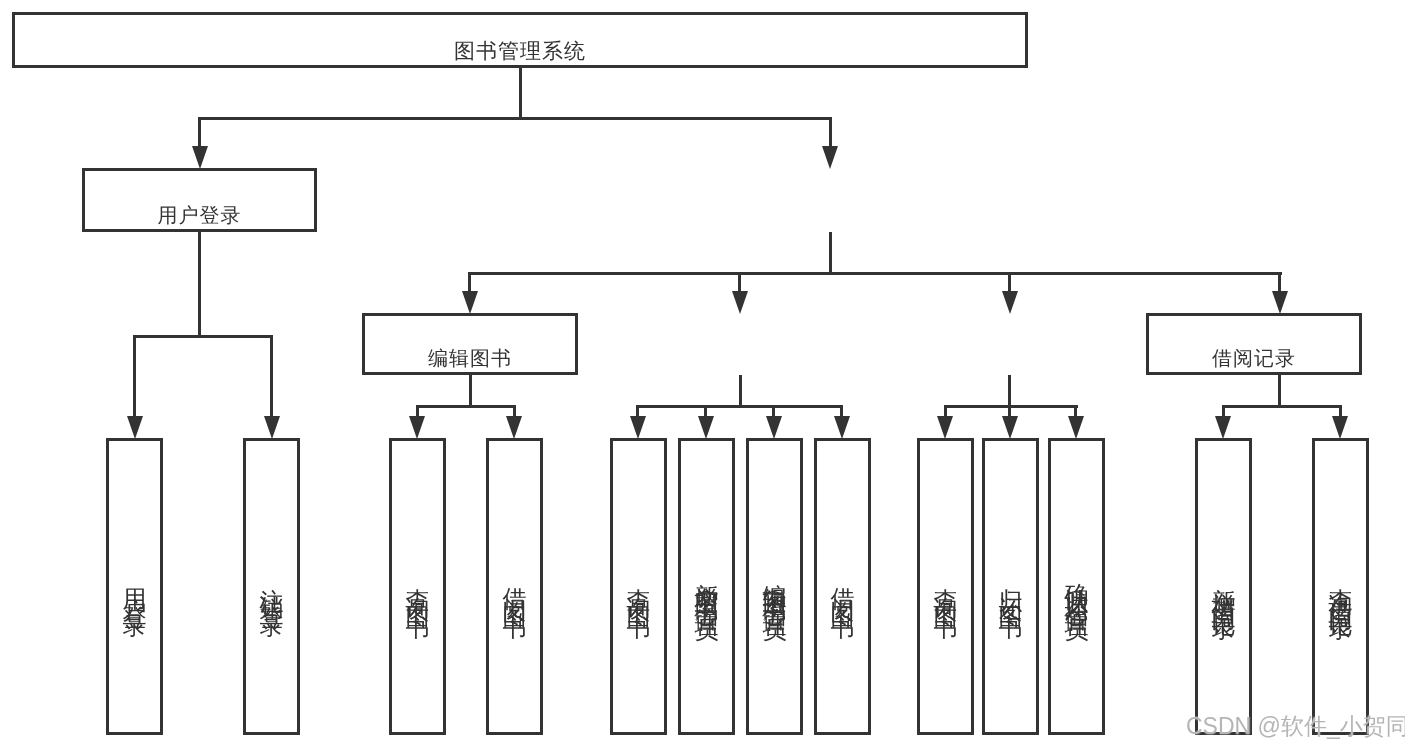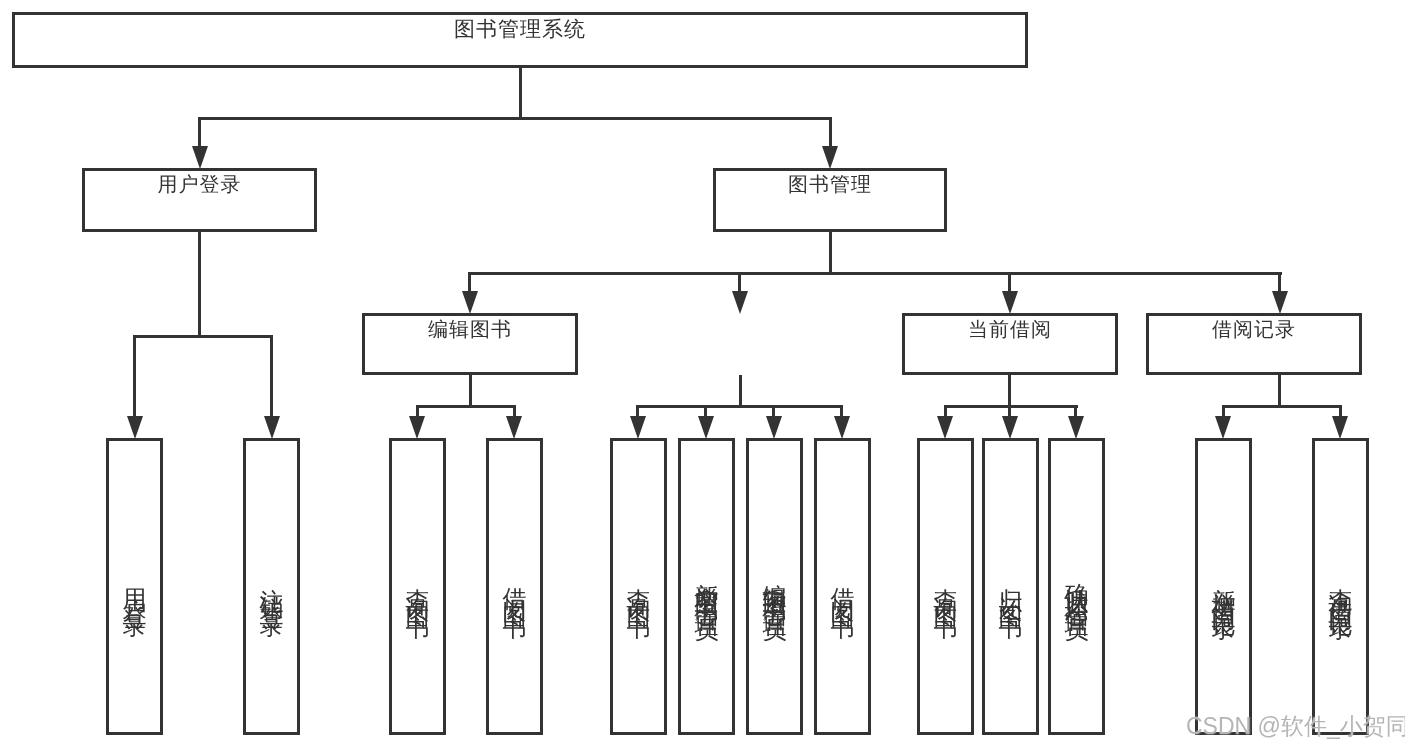--- a/index.html
+++ b/index.html
@@ -11,21 +11,21 @@
     overflow: hidden;
   }
   .stage { position: absolute; left: 0; top: 0; width: 1405px; height: 747px; }
 
   
   .hbox {
     position: absolute;
     box-sizing: border-box;
     border: 3px solid #333333;
     background: #ffffff;
-    display: flex; align-items: flex-start; justify-content: center;
+    display: flex; align-items: flex-end; justify-content: center;
     color: #333333;
     font-size: 21px;
     letter-spacing: 1px;
     z-index: 2;
   }
   .root-box { left: 12px; top: 12px; width: 1016px; height: 56px; }
   .l2 { top: 168px; height: 64px; font-size: 20px; }
   .l3 { top: 313px; height: 62px; width: 216px; font-size: 20px; }
 
   
@@ -85,23 +85,20 @@
 
   <div class="vline" style="left:519px; top:68px; height:49px;"></div>
   <div class="hline" style="left:198px; top:117px; width:634px;"></div>
   <div class="vline" style="left:198px; top:117px; height:30px;"></div>
   <div class="vline" style="left:829px; top:117px; height:30px;"></div>
   <div class="arrow" style="left:192px; top:146px;"></div>
   <div class="arrow" style="left:822px; top:146px;"></div>
 
   <div class="hbox l2" style="left:82px; width:235px;">
     <span>用户登录</span>
-  </div>
-  <div class="hbox l2" style="left:713px; width:234px;">
-    <span>图书管理</span>
   </div>
 
   <div class="vline" style="left:198px; top:232px; height:103px;"></div>
   <div class="hline" style="left:133px; top:335px; width:140px;"></div>
   <div class="vline" style="left:133px; top:335px; height:81px;"></div>
   <div class="vline" style="left:270px; top:335px; height:81px;"></div>
   <div class="arrow" style="left:127px; top:416px;"></div>
   <div class="arrow" style="left:264px; top:416px;"></div>
 
   <div class="vbox" style="left:106px;">
@@ -117,23 +114,20 @@
   <div class="vline" style="left:738px; top:272px; height:20px;"></div>
   <div class="vline" style="left:1008px; top:272px; height:20px;"></div>
   <div class="vline" style="left:1278px; top:272px; height:20px;"></div>
   <div class="arrow" style="left:462px; top:291px;"></div>
   <div class="arrow" style="left:732px; top:291px;"></div>
   <div class="arrow" style="left:1002px; top:291px;"></div>
   <div class="arrow" style="left:1272px; top:291px;"></div>
 
   <div class="hbox l3" style="left:362px;">
     <span>编辑图书</span>
-  </div>
-  <div class="hbox l3" style="left:902px;">
-    <span>当前借阅</span>
   </div>
   <div class="hbox l3" style="left:1146px;font-family:Liberation Serif, serif;">
     <span>借阅记录</span>
   </div>
 
   <div class="vline" style="left:469px; top:375px; height:31px;"></div>
   <div class="hline" style="left:416px; top:405px; width:100px;"></div>
   <div class="vline" style="left:416px; top:405px; height:12px;"></div>
   <div class="vline" style="left:513px; top:405px; height:12px;"></div>
   <div class="arrow" style="left:409px; top:416px;"></div>

